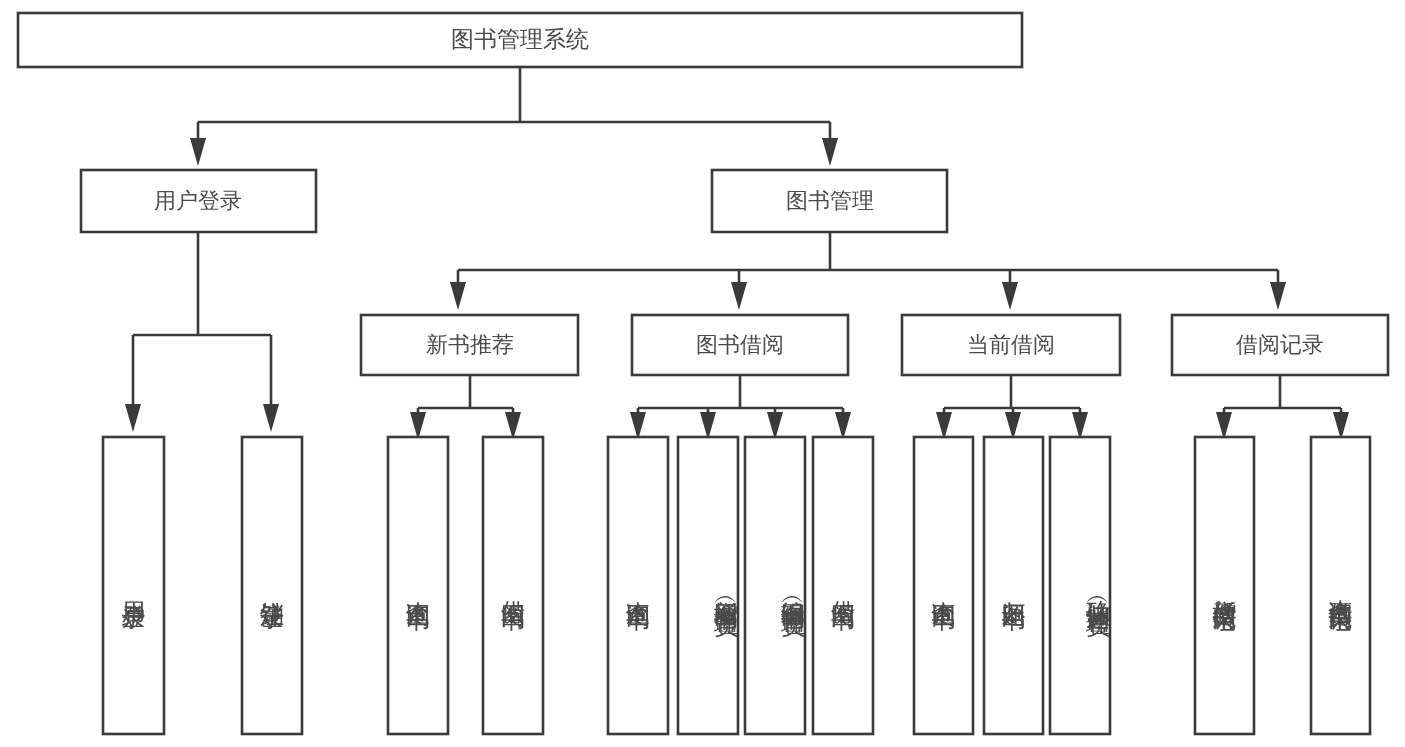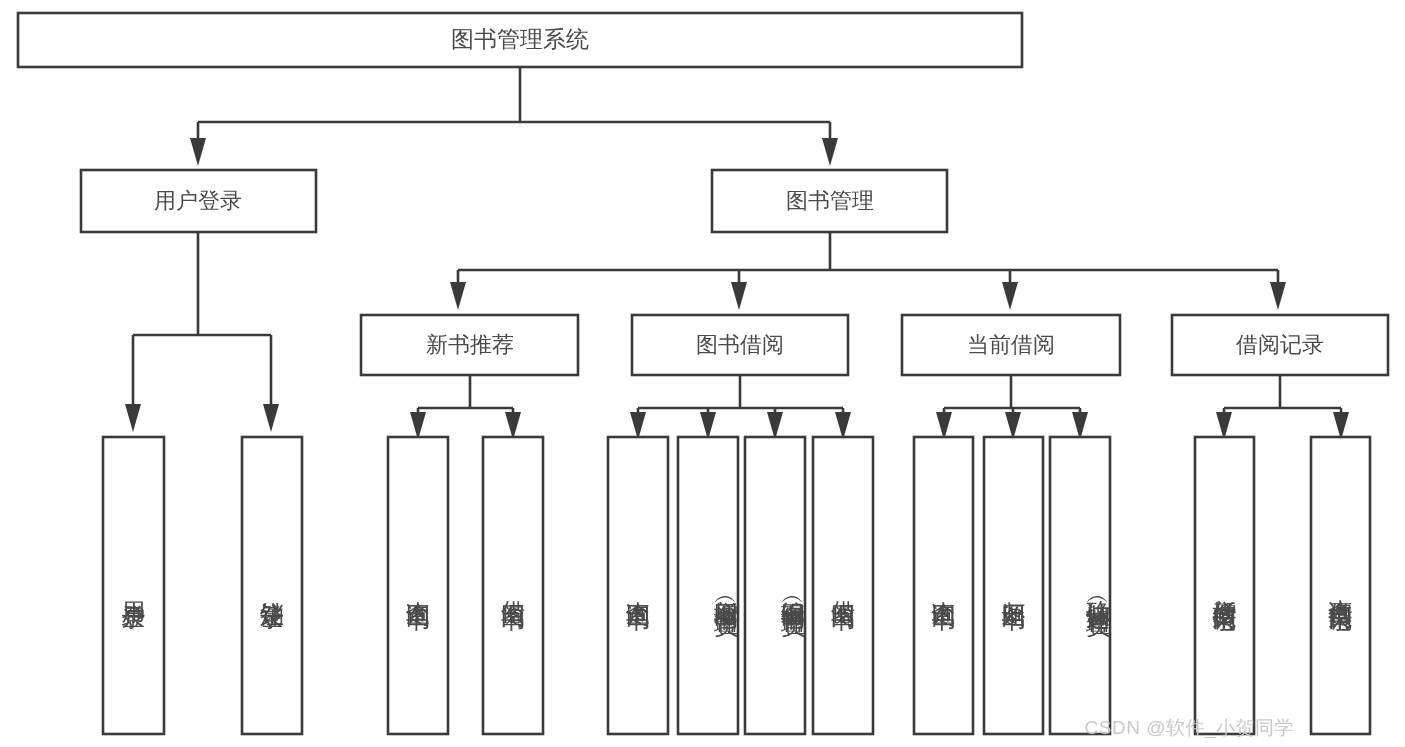--- a/index.html
+++ b/index.html
@@ -222,15 +222,14 @@
   <div class="vlabel" style="left:745px; top:437px; width:60px; height:297px; align-items:flex-start; padding-top:8px; box-sizing:border-box;">编辑图书（管理员）</div>
   <div class="vlabel" style="left:813px; top:437px; width:60px; height:297px;">借阅图书</div>
 
   <div class="vlabel" style="left:914px; top:437px; width:59px; height:297px;">查询图书</div>
   <div class="vlabel" style="left:984px; top:437px; width:59px; height:297px;">归还图书</div>
   <div class="vlabel" style="left:1050px; top:437px; width:60px; height:297px; align-items:flex-start; padding-top:8px; box-sizing:border-box;">确认归还（管理员）</div>
 
   <div class="vlabel" style="left:1195px; top:437px; width:59px; height:297px;">新增借阅记录</div>
   <div class="vlabel" style="left:1311px; top:437px; width:59px; height:297px;">查询借阅记录</div>
 
-  <div class="watermark">CSDN @软件_小贺同学</div>
 
 </div>
 
 </body></html>

